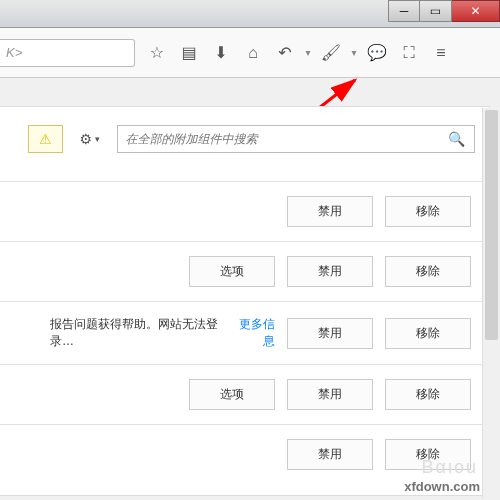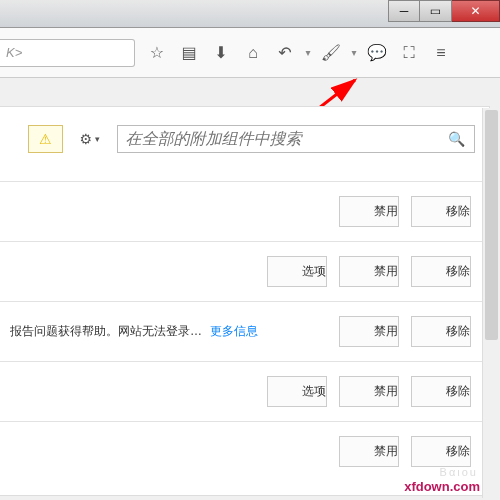--- a/index.html
+++ b/index.html
@@ -24,34 +24,34 @@
 .arrow { position: absolute; top: 75px; left: 260px; pointer-events: none; }
 
 
 .content { background: #fff; margin: 28px 10px 0 0; border: 1px solid #ddd; border-left: none; height: 390px; position: relative; padding-top: 18px; }
 
 .top-row { display: flex; align-items: center; gap: 14px; padding-left: 28px; }
 .warning { border: 1px solid #d9c26a; background: #fffde6; padding: 5px 10px; font-size: 12px; color: #333; display: flex; align-items: center; gap: 6px; }
 .warning .tri { color: #e6b800; font-size: 14px; }
 .gear { width: 26px; height: 24px; display: flex; align-items: center; justify-content: center; color: #555; gap: 3px; font-size: 14px; }
 .search { flex: 1; margin-right: 14px; border: 1px solid #bbb; height: 28px; display: flex; align-items: center; padding: 0 8px; background: #fff; }
-.search input { border: none; outline: none; flex: 1; font-size: 16px; font-style: italic; color: #999; background: transparent; }
+.search input { border: none; outline: none; flex: 1; font-size: 12px; font-style: italic; color: #999; background: transparent; }
 .search .mag { color: #1488cc; font-size: 14px; }
 
 .rows { margin-top: 28px; }
 .row { border-top: 1px solid #e2e2e2; padding: 14px 18px 14px 10px; display: flex; align-items: center; justify-content: flex-end; gap: 12px; min-height: 56px; }
-.row .leading { flex: 1; font-size: 12px; color: #333; display: flex; align-items: center; gap: 8px; }
+.row .leading { flex: 1; font-size: 12px; color: #333; display: flex; align-items: center; gap: 8px; margin-left: 40px; }
 .link { color: #0a84ff; font-size: 12px; text-align: right; }
-.abtn { border: 1px solid #ccc; background: #fbfbfb; font-size: 12px; color: #333; padding: 6px 0; width: 60px; text-align: right; }
+.abtn { border: 1px solid #ccc; background: #fbfbfb; font-size: 12px; color: #333; padding: 6px 0; width: 86px; text-align: center; }
 
 .scrollbar { position: absolute; right: 0; top: 108px; width: 18px; height: 390px; background: #f0f0f0; border-left: 1px solid #ddd; }
 .scrollbar .thumb { background: #cfcfcf; height: 230px; margin: 2px; border-radius: 2px; }
 
-.watermark { position: absolute; right: 20px; bottom: 6px; color: #be185d; font-size: 13px; font-weight: bold; }
-.ghost { position: absolute; right: 22px; bottom: 22px; color: #ddd; font-size: 11px; letter-spacing: 2px; }
+.watermark { position: absolute; right: 20px; bottom: 6px; color: #737373; font-size: 13px; font-weight: bold; }
+.ghost { position: absolute; right: 22px; bottom: 22px; color: #ddd; font-size: 18px; letter-spacing: 2px; }
 </style>
 </head>
 <body>
 
 <div class="titlebar">
   <div class="win-controls">
     <div class="win-btn win-min">─</div>
     <div class="win-btn win-max">▭</div>
     <div class="win-btn win-close">✕</div>
   </div>

